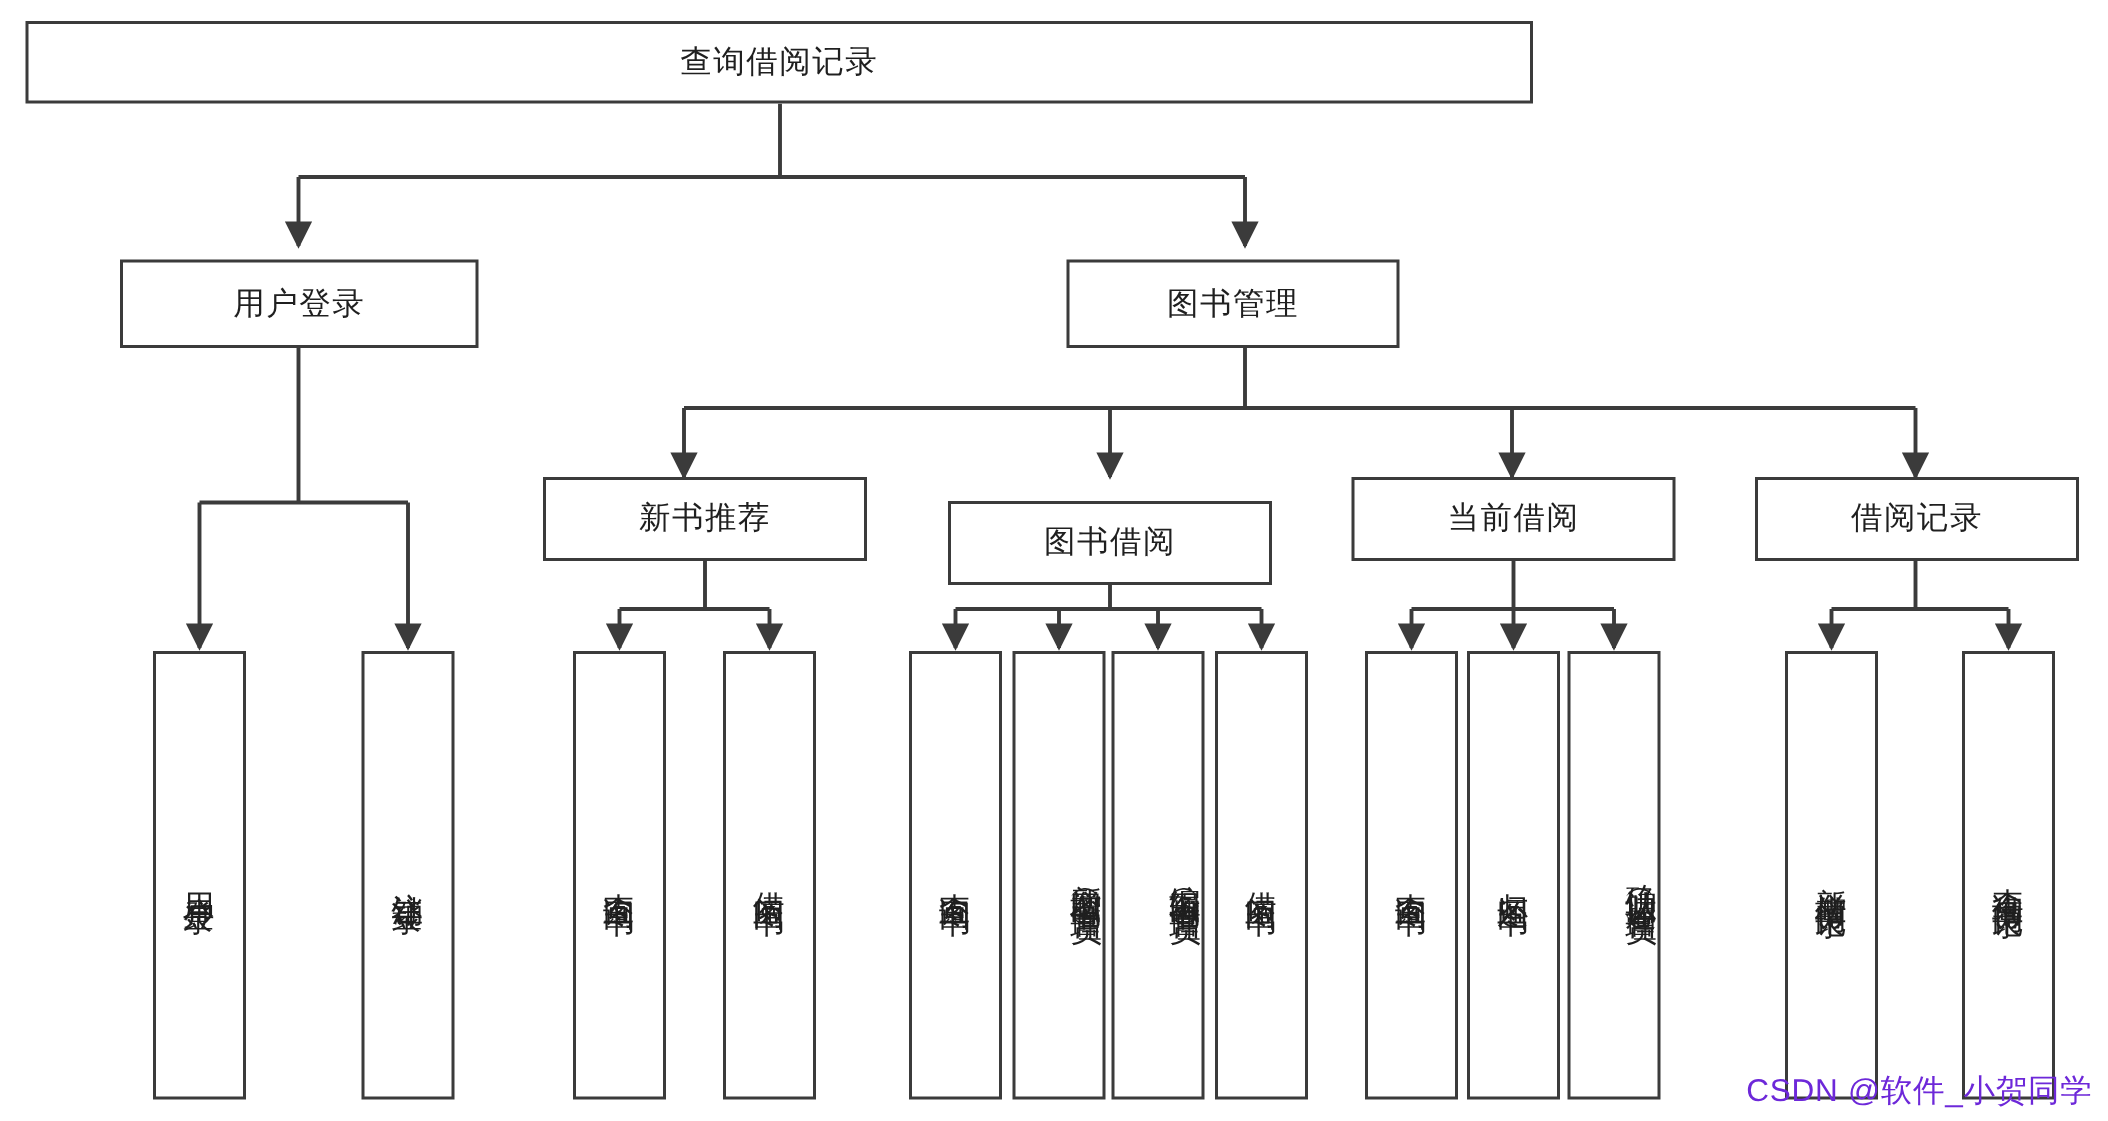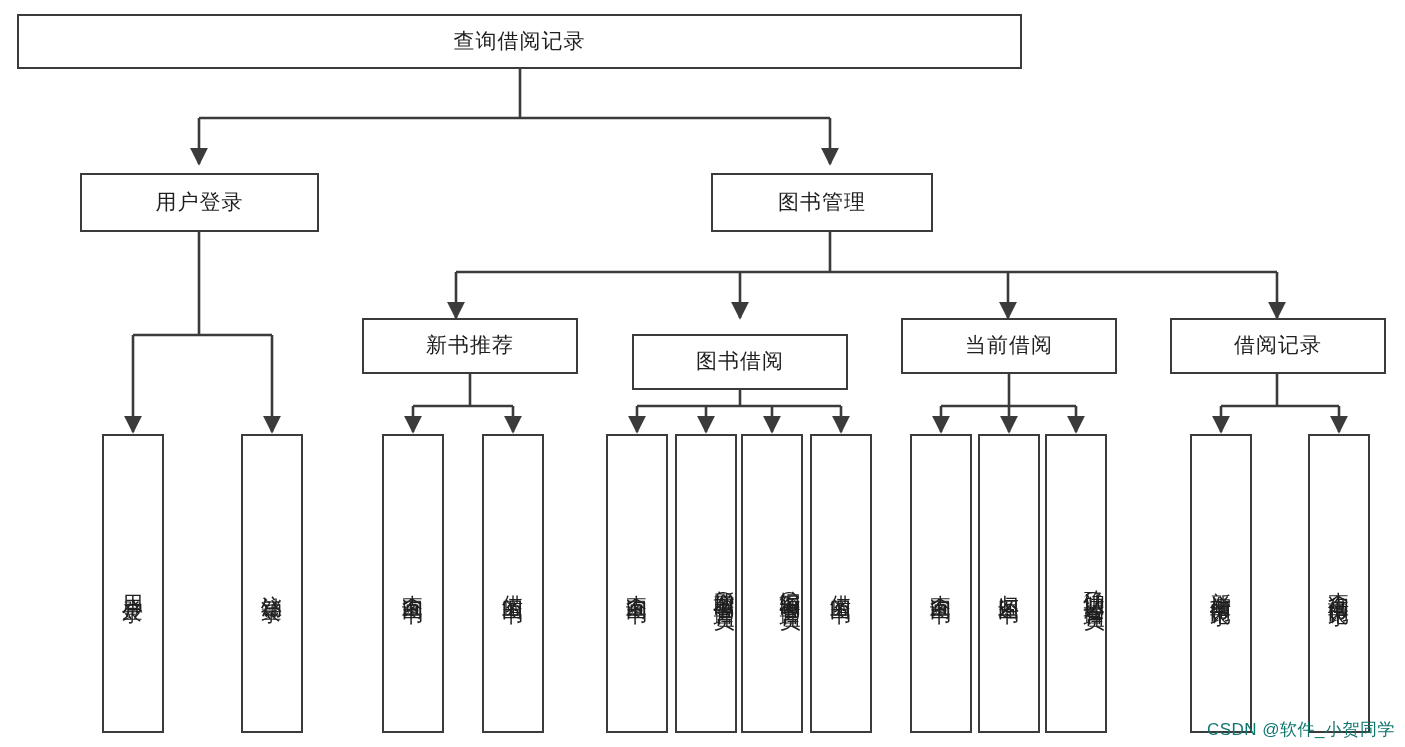--- a/index.html
+++ b/index.html
@@ -36,22 +36,22 @@
     justify-content:center;
     padding-top:6px;
   }
   .node.v.mid{align-items:center;padding-top:0;}
   .node-label{display:block;}
 
   #watermark{
     position:absolute;
     right:10px;
     bottom:6px;
-    font-size:17px;
-    color:#0f766e;
+    font-size:21px;
+    color:#6d28d9;
     white-space:nowrap;
     letter-spacing:0.5px;
     pointer-events:none;
   }
 </style>
 </head>
 <body>
 
 <svg id="canvas" viewBox="0 0 1405 747" xmlns="http://www.w3.org/2000/svg">
   <defs>

